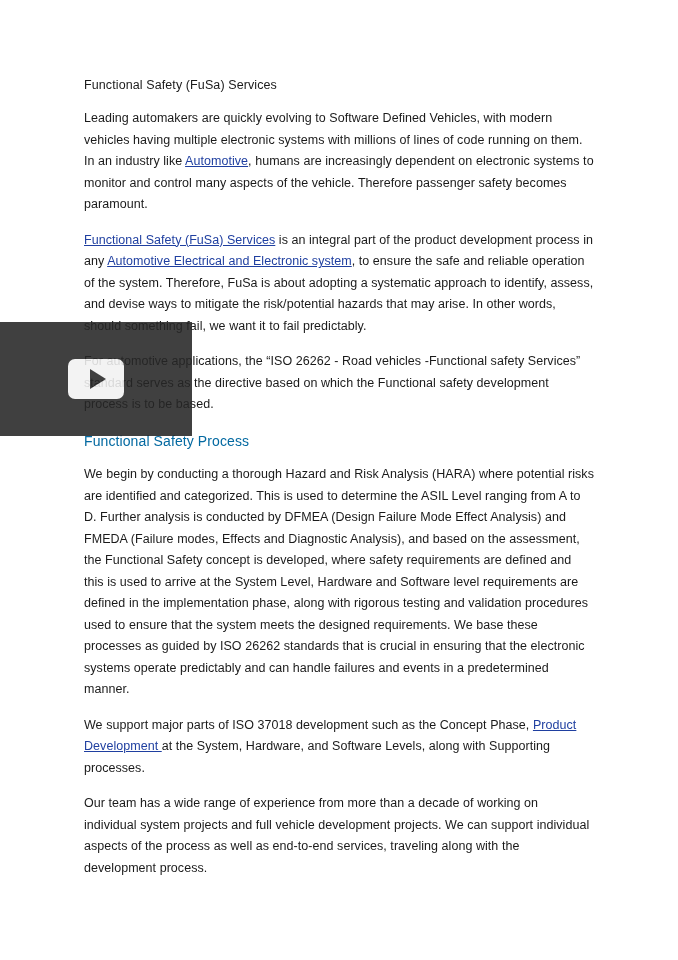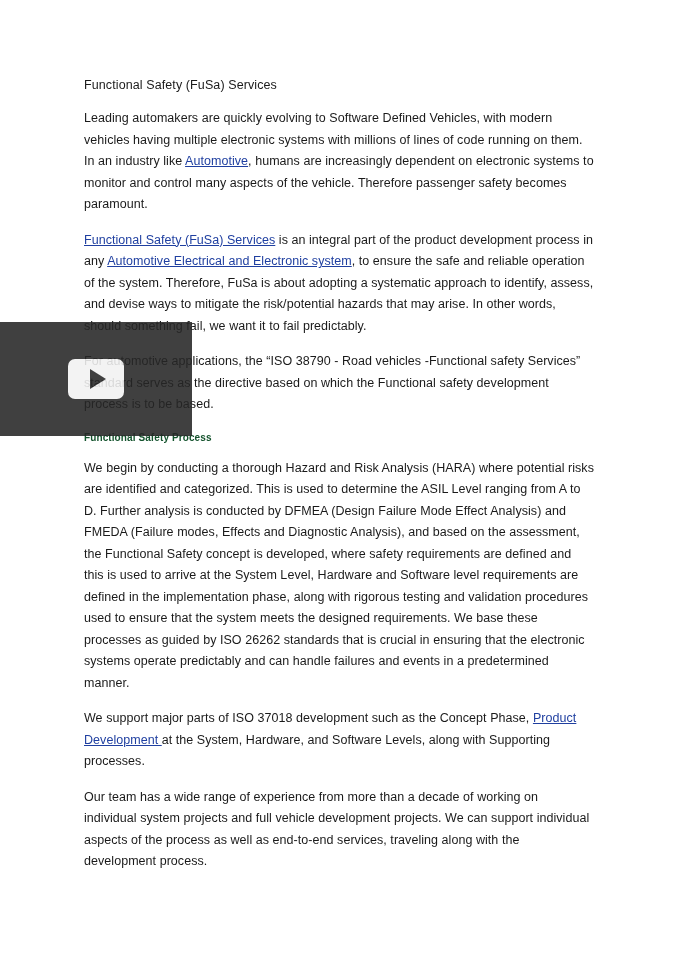--- a/index.html
+++ b/index.html
@@ -37,25 +37,25 @@
   }
   p.para {
     font-size: 12.5px;
     line-height: 1.72;
     margin: 0 2px 14px 0;
     color: #1a1a1a;
     text-align: left;
     letter-spacing: 0.05px;
   }
   h2.subhead {
-    font-size: 10px;
-    font-weight: bold;
+    font-size: 14px;
+    font-weight: normal;
     line-height: 1.6;
     margin: 0 0 12px 0;
-    color: #14532d;
+    color: #0369a1;
     letter-spacing: 0.1px;
   }
   a.doclink {
     color: #1f3fa0;
     text-decoration: underline;
   }
 
   
   .video-overlay {
     position: absolute;
@@ -96,21 +96,21 @@
     <div class="doc-title">Functional Safety (FuSa) Services</div>
 
     <p class="para">
       <span>Leading automakers are quickly evolving to Software Defined Vehicles, with modern vehicles having multiple electronic systems with millions of lines of code running on them. In an industry like </span><a class="doclink" href="#">Automotive</a><span>, humans are increasingly dependent on electronic systems to monitor and control many aspects of the vehicle. Therefore passenger safety becomes paramount.</span>
     </p>
 
     <p class="para">
       <a class="doclink" href="#">Functional Safety (FuSa) Services</a><span> is an integral part of the product development process in any </span><a class="doclink" href="#">Automotive Electrical and Electronic system</a><span>, to ensure the safe and reliable operation of the system. Therefore, FuSa is about adopting a systematic approach to identify, assess, and devise ways to mitigate the risk/potential hazards that may arise. In other words, should something fail, we want it to fail predictably.</span>
     </p>
 
-    <p class="para">For automotive applications, the “ISO 38790 - Road vehicles -Functional safety Services” standard serves as the directive based on which the Functional safety development process is to be based.</p>
+    <p class="para">For automotive applications, the “ISO 26262 - Road vehicles -Functional safety Services” standard serves as the directive based on which the Functional safety development process is to be based.</p>
 
     <h2 class="subhead">Functional Safety Process</h2>
 
     <p class="para">We begin by conducting a thorough Hazard and Risk Analysis (HARA) where potential risks are identified and categorized. This is used to determine the ASIL Level ranging from A to D. Further analysis is conducted by DFMEA (Design Failure Mode Effect Analysis) and FMEDA (Failure modes, Effects and Diagnostic Analysis), and based on the assessment, the Functional Safety concept is developed, where safety requirements are defined and this is used to arrive at the System Level, Hardware and Software level requirements are defined in the implementation phase, along with rigorous testing and validation procedures used to ensure that the system meets the designed requirements. We base these processes as guided by ISO 26262 standards that is crucial in ensuring that the electronic systems operate predictably and can handle failures and events in a predetermined manner.</p>
 
 
     <p class="para">
       <span>We support major parts of ISO 37018 development such as the Concept Phase, </span><a class="doclink" href="#">Product Development </a><span>at the System, Hardware, and Software Levels, along with Supporting processes.</span>
     </p>
 

